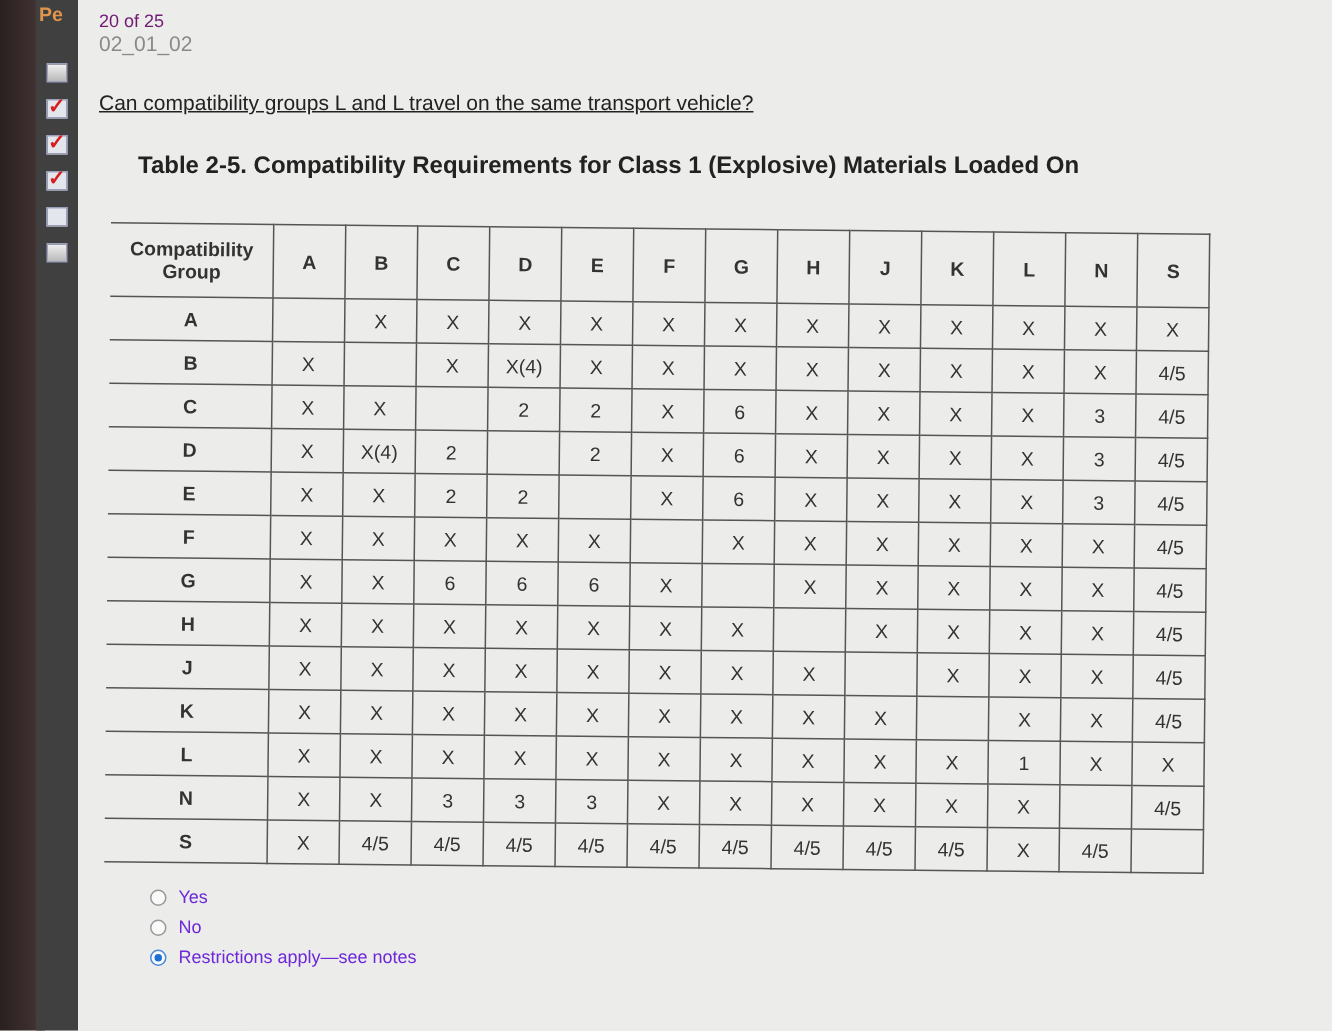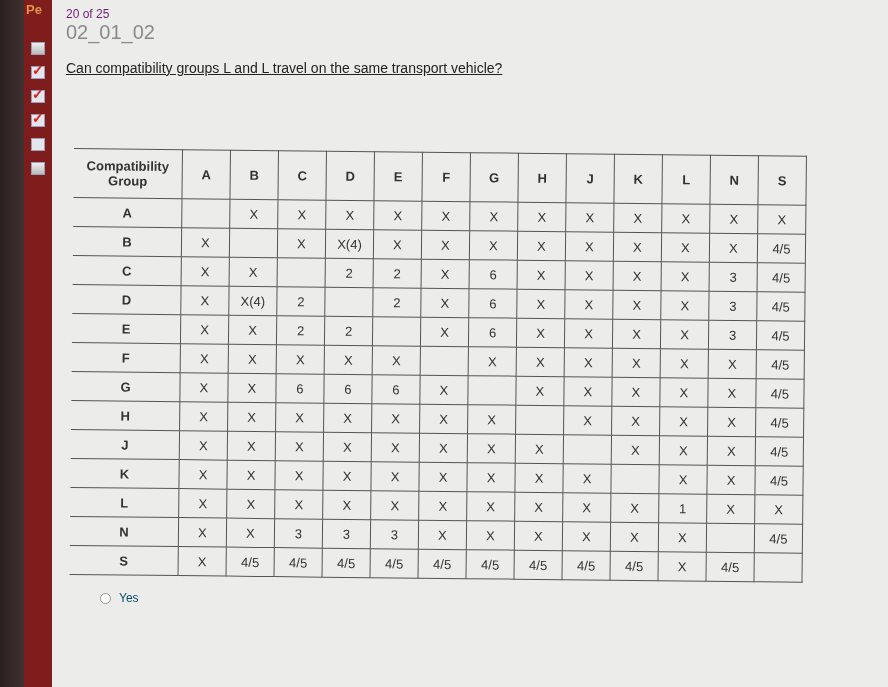--- a/index.html
+++ b/index.html
@@ -9,62 +9,62 @@
     font-family: "Liberation Sans", sans-serif;
     color: #2a2a2a;
     position: relative;
   }
   .left-bezel {
     position: absolute; left: 0; top: 0; width: 30px; height: 687px;
     background: linear-gradient(90deg, #2a2020 0%, #3a2c2c 60%, #4a3a3a 100%);
   }
   .nav-strip {
     position: absolute; left: 24px; top: 0; width: 28px; height: 687px;
-    background: #7f1d1d;
+    background: #404040;
   }
   .nav-strip .brand {
     position: absolute; top: 2px; left: 2px; color: #e0954a;
     font-weight: bold; font-size: 13px;
   }
   .nav-item {
     position: absolute; left: 7px; width: 12px; height: 11px;
     background: #e4e6ee; border: 1px solid #9aa0b8;
   }
   .nav-item.checked::after {
     content: "✓"; position: absolute; left: 0px; top: -5px;
     color: #d62020; font-weight: bold; font-size: 14px;
   }
   .nav-item.grey { background: linear-gradient(#f0f0f0, #b9b9b9); }
   .content {
     position: absolute; left: 52px; top: 0; right: 0; bottom: 0;
     background: #ececea;
   }
   .counter { position: absolute; left: 14px; top: 7px; font-size: 12px; color: #701a75; }
-  .qid { position: absolute; left: 14px; top: 21px; font-size: 20px; color: #8a8a8a; }
+  .qid { position: absolute; left: 14px; top: 21px; font-size: 14px; color: #8a8a8a; }
   .question { position: absolute; left: 14px; top: 60px; font-size: 14px; color: #222; text-decoration: underline; }
   .table-title {
     position: absolute; left: 40px; top: 101px; width: 760px;
     font-weight: bold; font-size: 16px; color: #222; line-height: 20px;
   }
   .table-title .line1 { display: block; }
   .table-title .line2 { display: block; padding-left: 100px; }
   table.compat {
     position: absolute; left: 22px; top: 148px;
     border-collapse: collapse; font-size: 13px; color: #333;
     transform: rotate(0.6deg); transform-origin: left top;
   }
   table.compat th, table.compat td {
     border: 1px solid #555; text-align: center; vertical-align: middle;
     height: 28px; padding: 0;
   }
   table.compat th { font-weight: bold; height: 48px; font-size: 13px; }
   table.compat th.first, table.compat td.first { width: 108px; border-left: none; }
   table.compat th.col, table.compat td.cell { width: 47px; }
   table.compat td.first { font-weight: bold; }
-  .options { position: absolute; left: 48px; top: 588px; font-size: 12px; color: #0c4a6e; }
+  .options { position: absolute; left: 48px; top: 588px; font-size: 12px; color: #6d28d9; }
   .opt { display: flex; align-items: center; height: 20px; }
   .radio {
     width: 11px; height: 11px; border-radius: 50%; border: 1px solid #999;
     background: #fafafa; margin-right: 8px; position: relative; box-sizing: border-box;
   }
   .radio.selected { border-color: #4a8ad8; }
   .radio.selected::after {
     content: ""; position: absolute; left: 2px; top: 2px; width: 5px; height: 5px;
     border-radius: 50%; background: #1d6fd1;
   }
@@ -85,20 +85,21 @@
       <div class="nav-item grey" style="top: 162px;"></div>
     </div>
 </div>
 
 <div class="content">
   <div class="counter">20 of 25</div>
   <div class="qid">02_01_02</div>
   <div class="question">Can compatibility groups L and L travel on the same transport vehicle?</div>
 
   <div class="table-title">
+    <span class="line1">Table 2-5. Compatibility Requirements for Class 1 (Explosive) Materials Loaded On</span>
   </div>
 
   <table class="compat">
     <thead>
       <tr id="thead-row">
         <th class="first">Compatibility Group</th>
       <th class="col">A</th>
           <th class="col">B</th>
           <th class="col">C</th>
           <th class="col">D</th>
@@ -323,14 +324,22 @@
           <td class="cell"></td>
         </tr>
       </tbody>
   </table>
 
   <div class="options" id="options">
       <div class="opt">
         <span class="radio"></span>
         <span>Yes</span>
       </div>
+      <div class="opt">
+        <span class="radio"></span>
+        <span>No</span>
+      </div>
+      <div class="opt">
+        <span class="radio selected"></span>
+        <span>Restrictions apply—see notes</span>
+      </div>
     </div>
 </div>
 
 </body></html>

